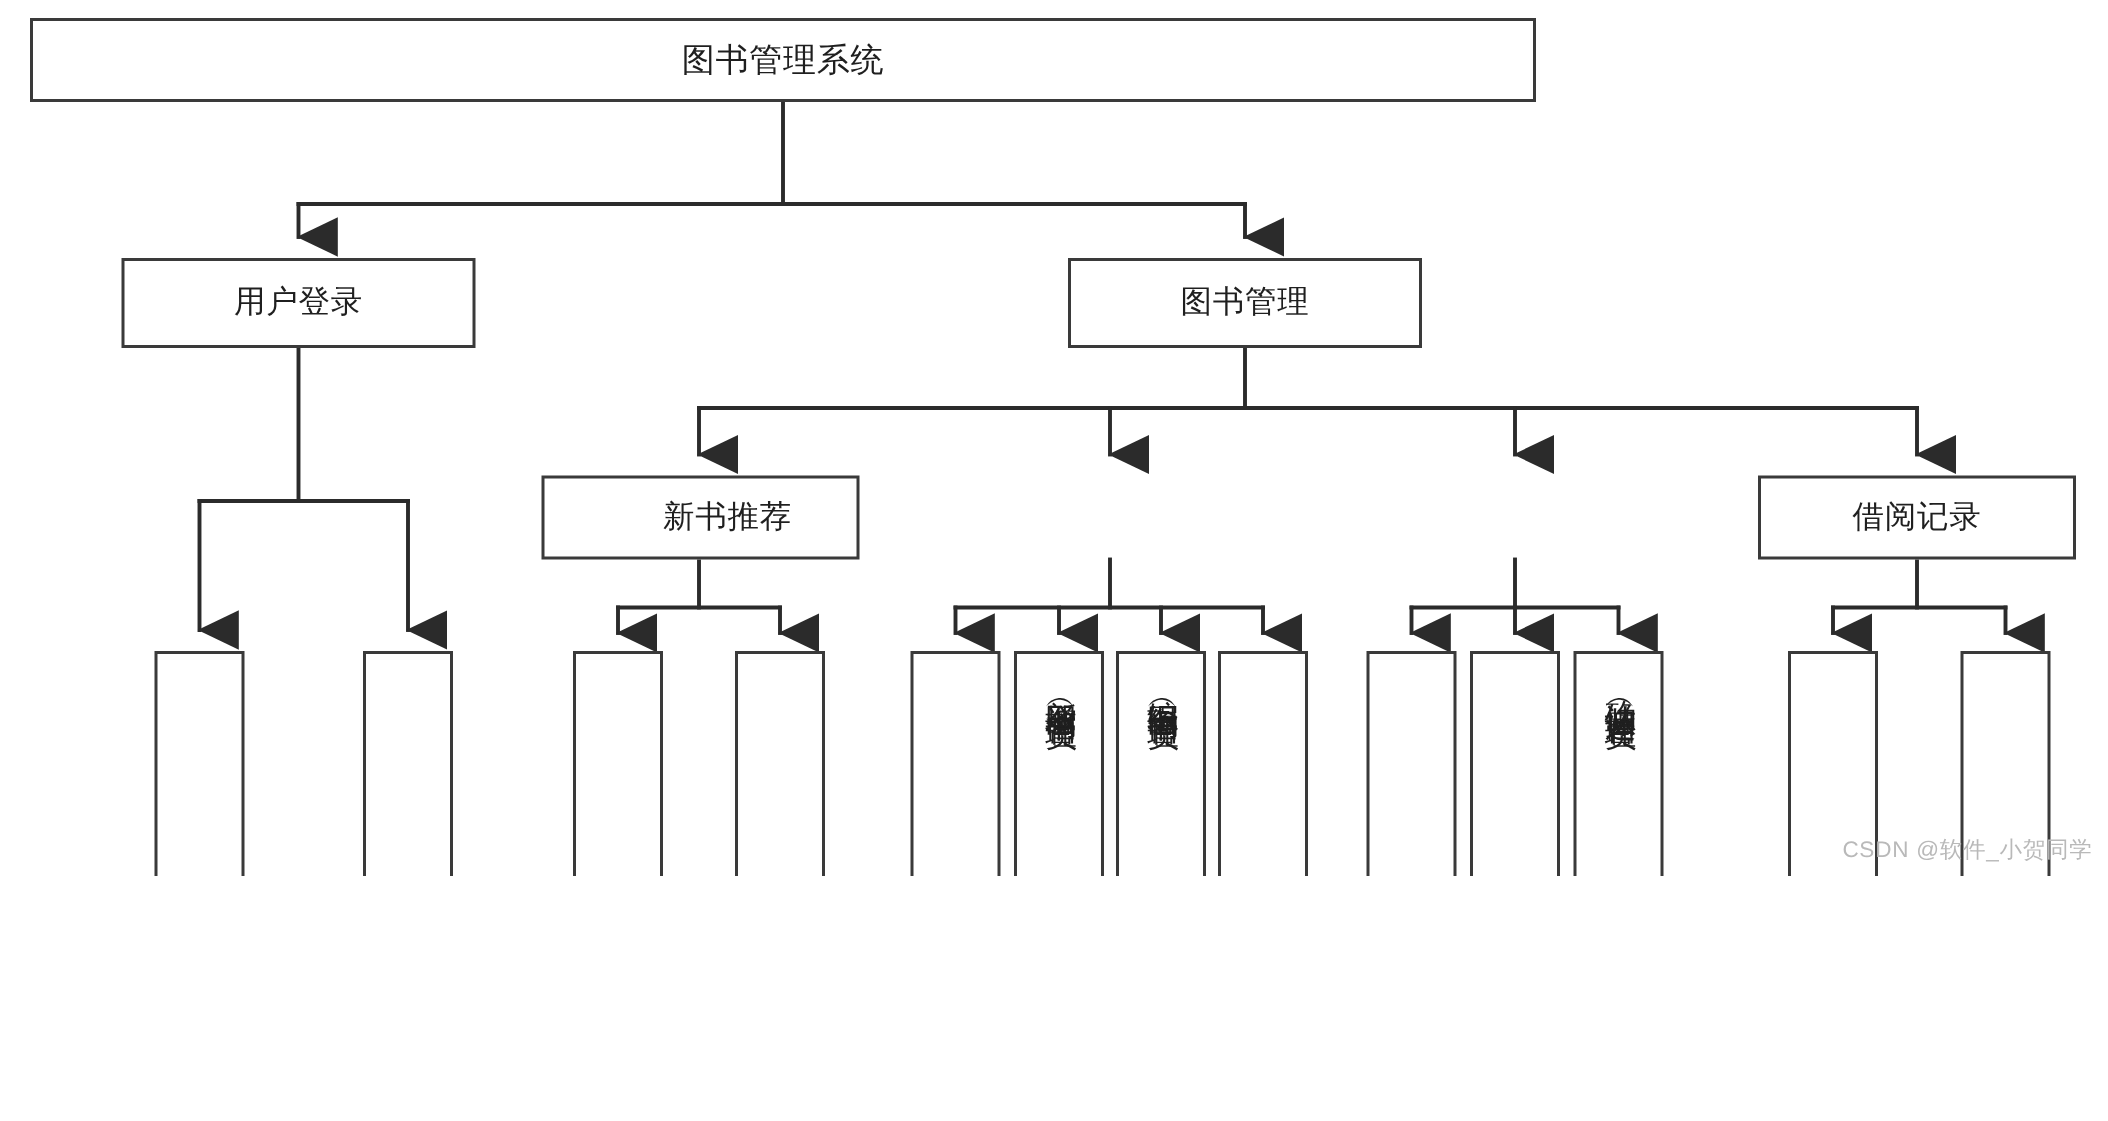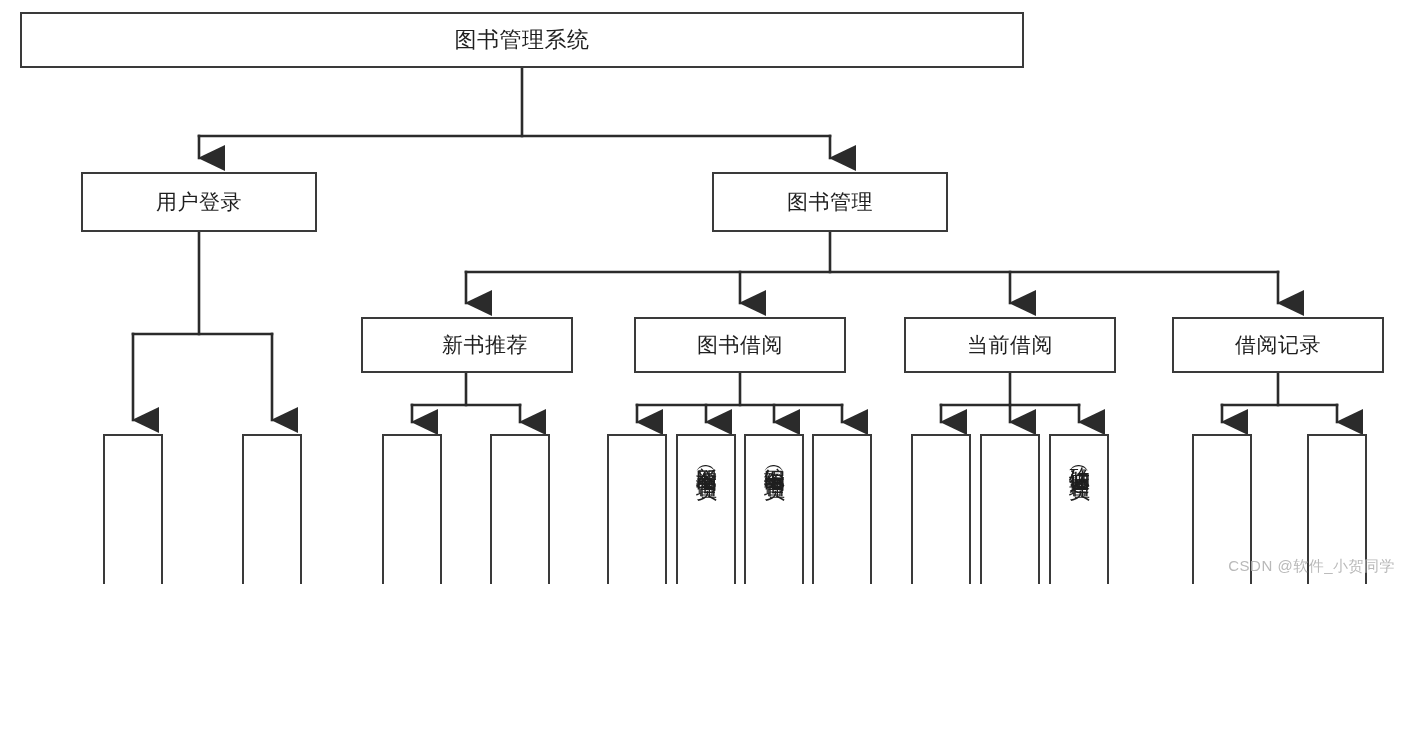--- a/index.html
+++ b/index.html
@@ -151,27 +151,21 @@
   </div>
 
   <div class="node horiz" style="left:712px; top:172px; width:236px; height:60px;text-align:right;">
     <span class="node-label">图书管理</span>
   </div>
 
   <div class="node horiz" style="left:361px; top:317px; width:212px; height:56px;padding-left:36px;">
     <span class="node-label">新书推荐</span>
   </div>
 
-  <div class="node horiz" style="left:634px; top:317px; width:212px; height:56px;">
-    <span class="node-label">图书借阅</span>
-  </div>
-
-  <div class="node horiz" style="left:904px; top:317px; width:212px; height:56px;">
-    <span class="node-label">当前借阅</span>
-  </div>
+
 
   <div class="node horiz" style="left:1172px; top:317px; width:212px; height:56px;">
     <span class="node-label">借阅记录</span>
   </div>
 
   <div class="node vert centered" style="left:103px; top:434px; width:60px; height:299px;">
     <span class="node-label">用户登录</span>
   </div>
 
   <div class="node vert centered" style="left:242px; top:434px; width:60px; height:299px;">

